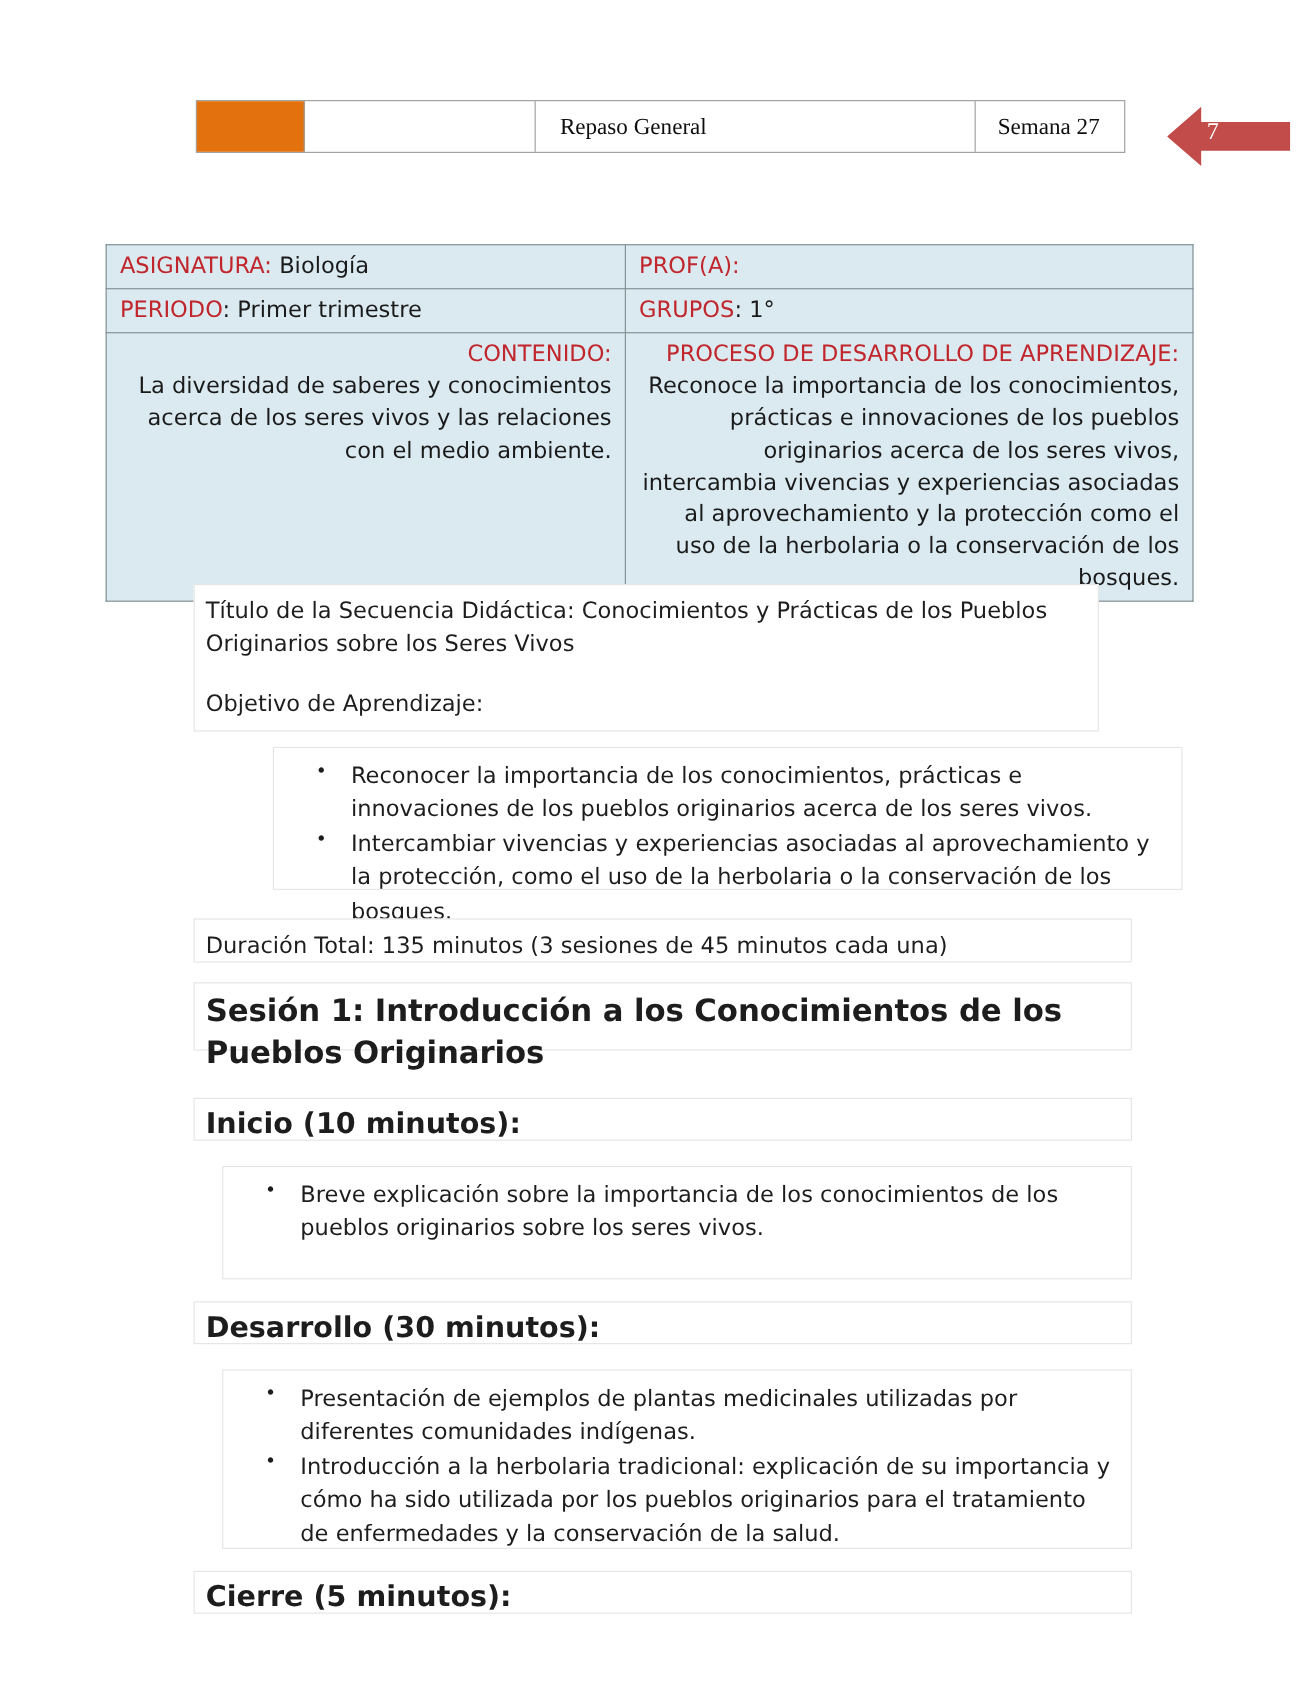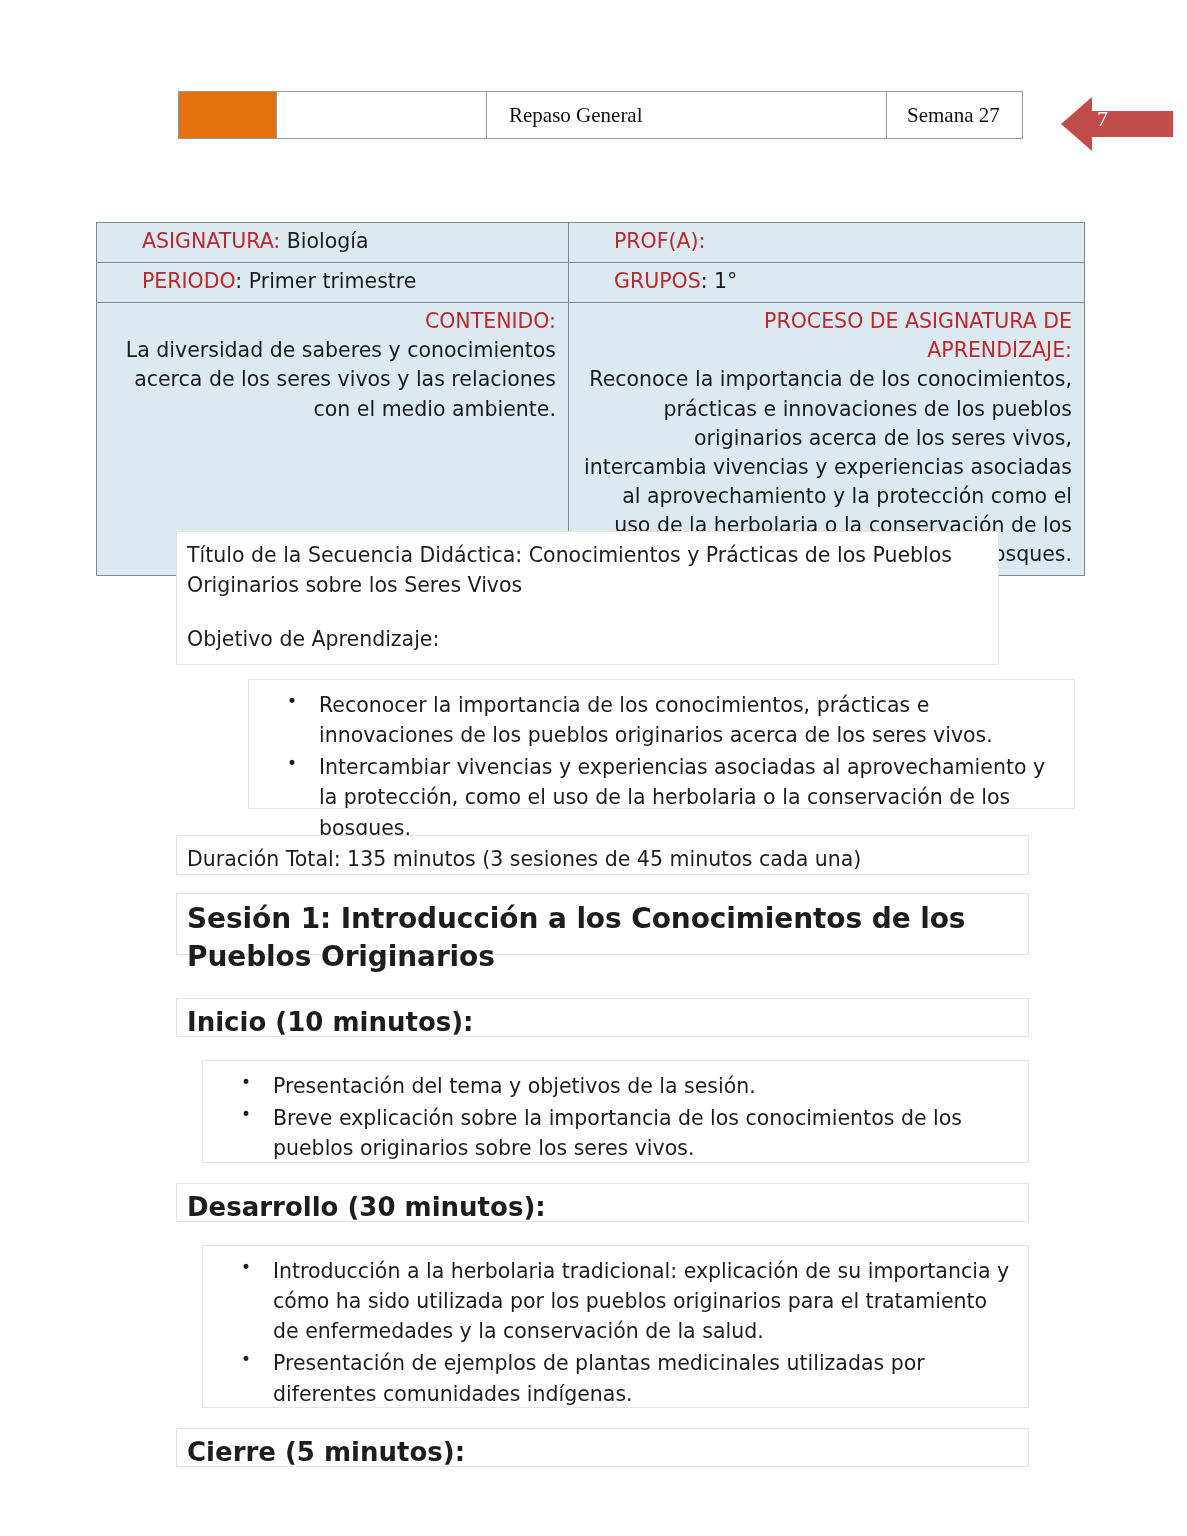--- a/index.html
+++ b/index.html
@@ -77,21 +77,21 @@
     border: 1px solid #7d8b8f;
     background: #DAEAF0;
     vertical-align: top;
     padding: 4px 12px 6px 12px;
     font-family: "DejaVu Sans", sans-serif;
     font-size: 20.5px;
     line-height: 1.42;
     color: #1a1a1a;
   }
   .info-table td.left-col { width: 472px; }
-  .lbl { color: #C0262C; margin-left: 33px; }
+  .lbl { color: #C0262C; }
   .cell-tall { height: 212px; }
   .cell-body { display: block; text-align: right; }
 
   
   .block {
     position: absolute;
     border: 1px solid #e4e4e4;
     background: #ffffff;
     font-family: "DejaVu Sans", sans-serif;
     color: #1d1d1d;
@@ -164,21 +164,21 @@
   <tr>
     <td class="left-col"><span class="lbl">PERIODO</span><span>: Primer trimestre</span></td>
     <td><span class="lbl">GRUPOS</span><span>: 1°</span></td>
   </tr>
   <tr>
     <td class="left-col cell-tall">
       <span class="lbl cell-body">CONTENIDO:</span>
       <span class="cell-body">La diversidad de saberes y conocimientos acerca de los seres vivos y las relaciones con el medio ambiente.</span>
     </td>
     <td class="cell-tall">
-      <span class="lbl cell-body">PROCESO DE ASIGNATURA DE APRENDIZAJE:</span>
+      <span class="lbl cell-body">PROCESO DE DESARROLLO DE APRENDIZAJE:</span>
       <span class="cell-body">Reconoce la importancia de los conocimientos, prácticas e innovaciones de los pueblos originarios acerca de los seres vivos, intercambia vivencias y experiencias asociadas al aprovechamiento y la protección como el uso de la herbolaria o la conservación de los bosques.</span>
     </td>
   </tr>
 </tbody>
   </table>
 
 <div class="block para" style="left:176px; top:531px; width:823px; height:134px;">
   <span>Título de la Secuencia Didáctica: Conocimientos y Prácticas de los Pueblos Originarios sobre los Seres Vivos</span>
   <span class="gap"></span>
   <span>Objetivo de Aprendizaje:</span>
@@ -198,31 +198,30 @@
 <div class="block hd-big" style="left:176px; top:893px; width:853px; height:62px;">
   <span>Sesión 1: Introducción a los Conocimientos de los Pueblos Originarios</span>
 </div>
 
 <div class="block hd-small" style="left:176px; top:998px; width:853px; height:39px;">
   <span>Inicio (10 minutos):</span>
 </div>
 
 <div class="block" style="left:202px; top:1060px; width:827px; height:103px;">
   <ul class="bl">
-    <li>Presentación del tema y objetivos de la sesión.</li>
     <li>Breve explicación sobre la importancia de los conocimientos de los pueblos originarios sobre los seres vivos.</li>
   </ul>
 </div>
 
 <div class="block hd-small" style="left:176px; top:1183px; width:853px; height:39px;">
   <span>Desarrollo (30 minutos):</span>
 </div>
 
 <div class="block" style="left:202px; top:1245px; width:827px; height:163px;">
   <ul class="bl">
+    <li>Presentación de ejemplos de plantas medicinales utilizadas por diferentes comunidades indígenas.</li>
     <li>Introducción a la herbolaria tradicional: explicación de su importancia y cómo ha sido utilizada por los pueblos originarios para el tratamiento de enfermedades y la conservación de la salud.</li>
-    <li>Presentación de ejemplos de plantas medicinales utilizadas por diferentes comunidades indígenas.</li>
   </ul>
 </div>
 
 <div class="block hd-small" style="left:176px; top:1428px; width:853px; height:39px;">
   <span>Cierre (5 minutos):</span>
 </div>
 
 </body></html>

